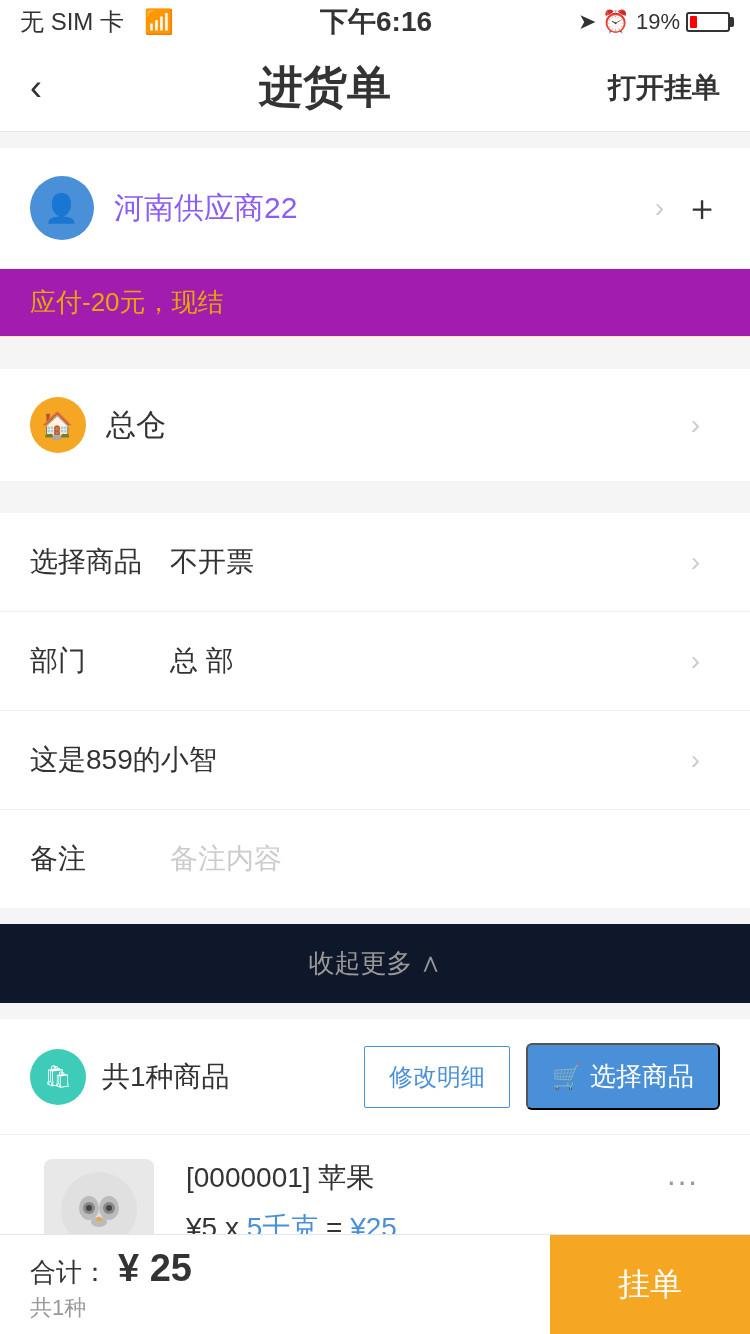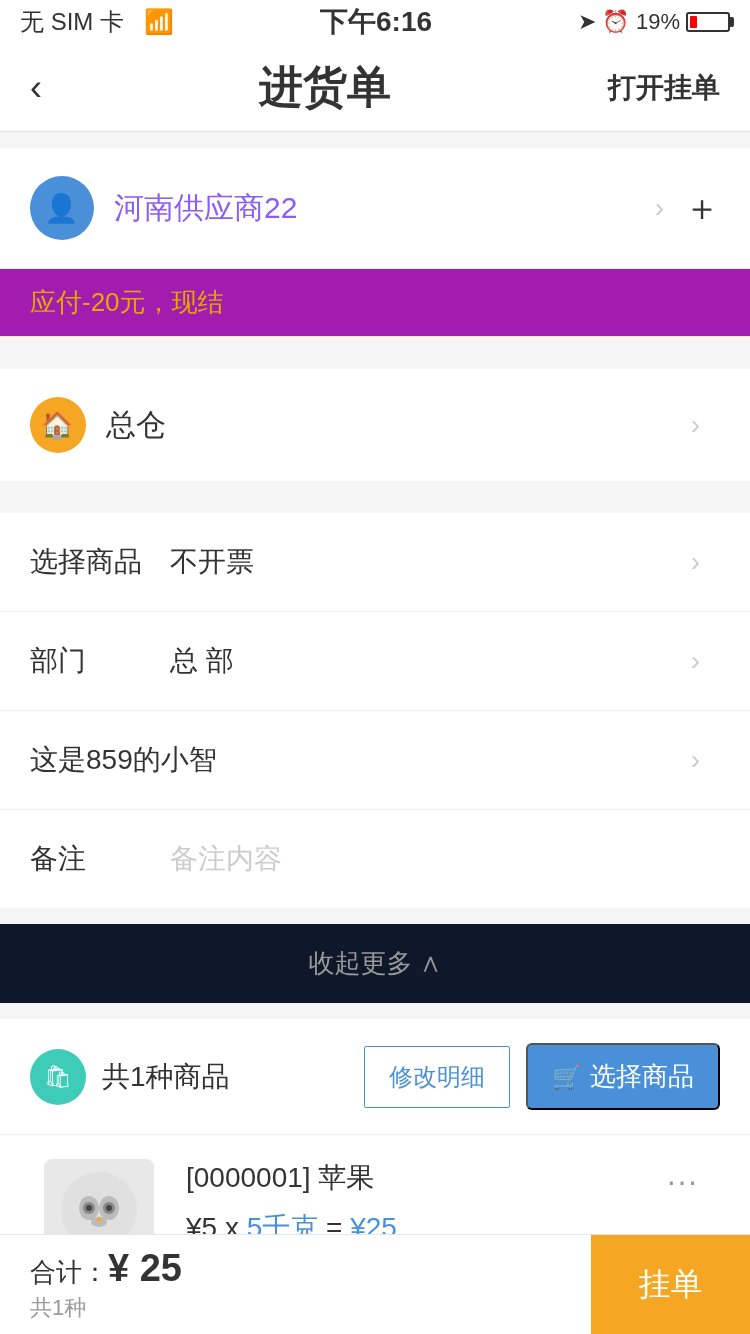--- a/index.html
+++ b/index.html
@@ -186,26 +186,26 @@
       background: #fff;
       display: flex;
       align-items: center;
       height: 100px;
       border-top: 1px solid #e5e5e5;
     }
     .footer-total {
       flex: 1;
       padding: 0 30px;
     }
-    .footer-total-row { display: flex; align-items: baseline; }
+    .footer-total-row { display: flex; align-items: baseline; gap: 10px; }
     .footer-total-label { font-size: 26px; color: #333; }
     .footer-total-amount { font-size: 38px; font-weight: 600; color: #333; }
     .footer-total-count { font-size: 22px; color: #999; }
     .footer-btn-hang {
-      width: 159px; height: 100px; background: #f5a623;
+      width: 200px; height: 100px; background: #f5a623;
       display: flex; align-items: center; justify-content: center;
       font-size: 32px; color: #fff; cursor: pointer; font-weight: 500;
     }
     .footer-btn-settle {
       width: 200px; height: 100px; background: #4a90d9;
       display: flex; align-items: center; justify-content: center;
       font-size: 32px; color: #fff; cursor: pointer; font-weight: 500;
     }
 
     .divider { height: 16px; background: #f5f5f5; }

